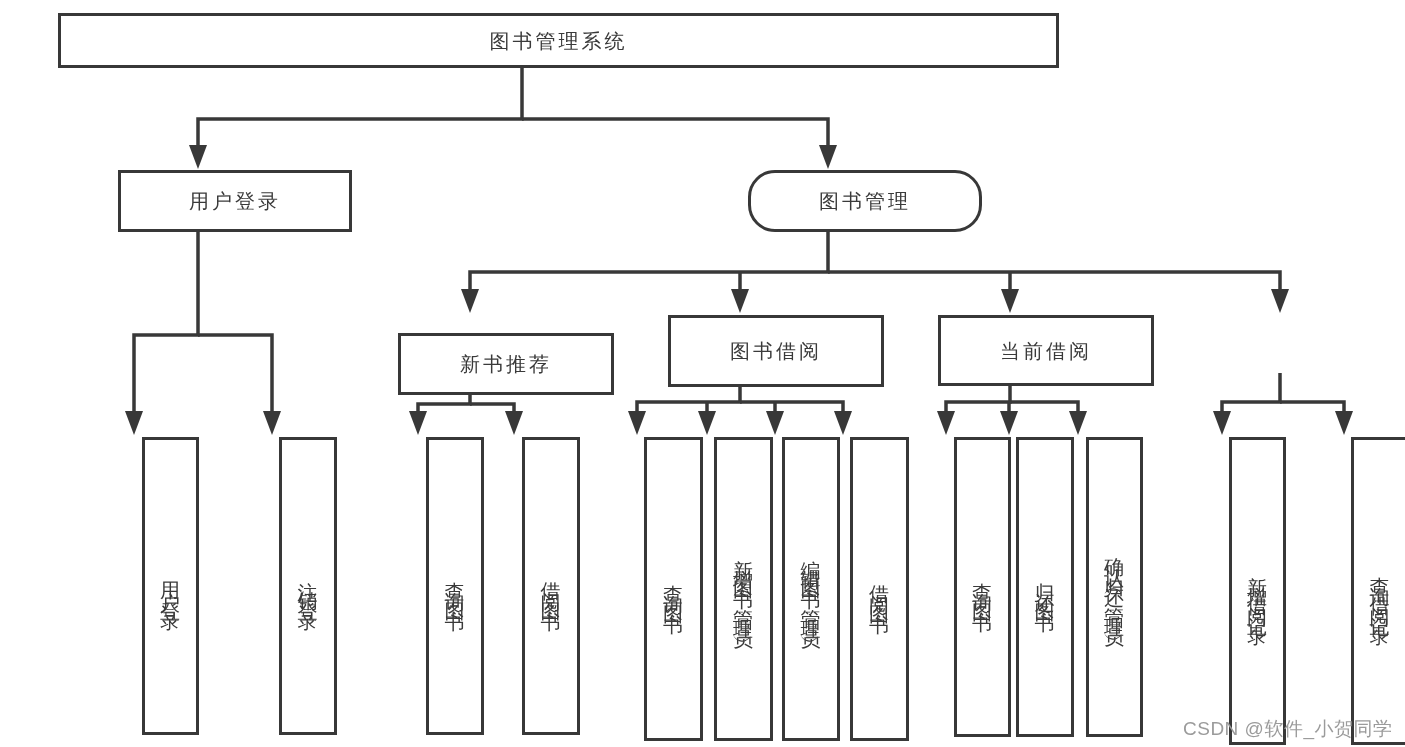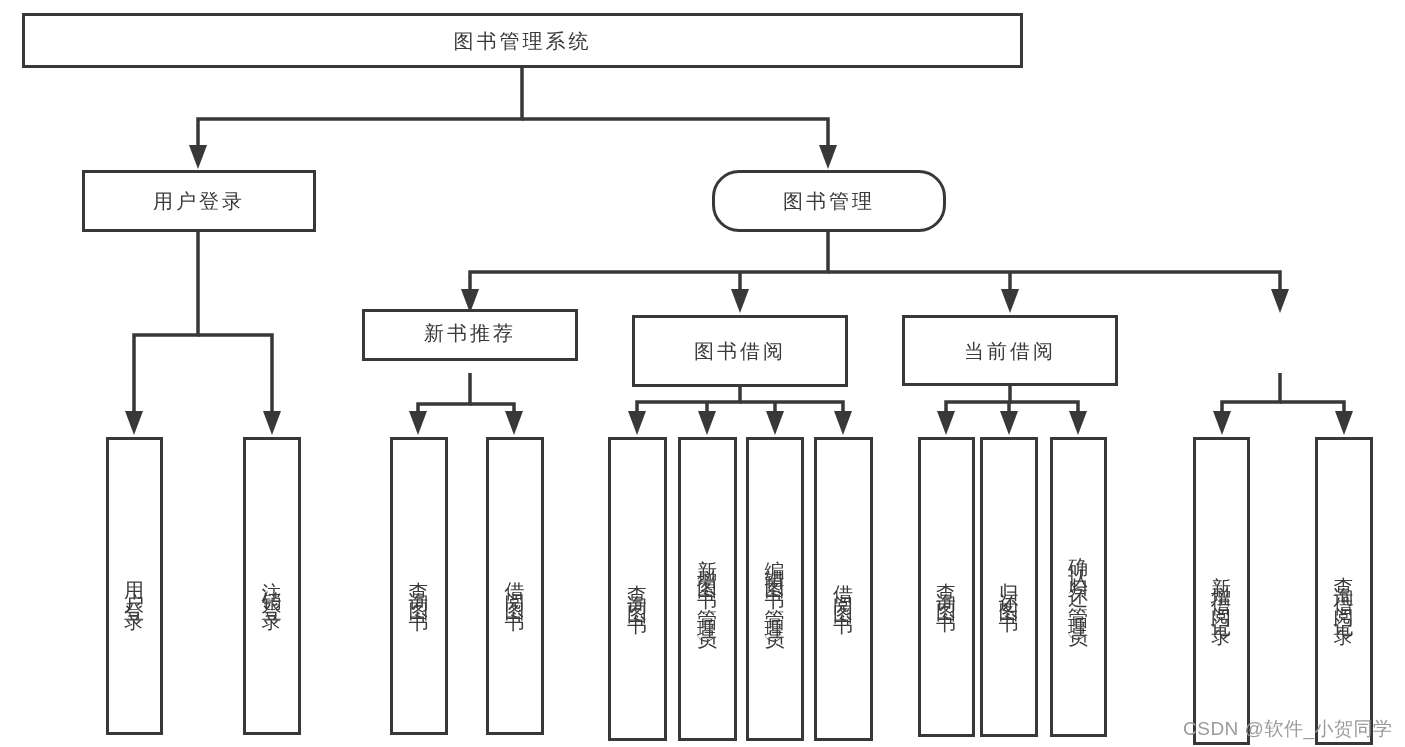--- a/index.html
+++ b/index.html
@@ -22,20 +22,21 @@
     background: #ffffff;
     border: 3px solid #383838;
     display: flex;
     align-items: center;
     justify-content: center;
     color: #3a3a3a;
     font-size: 20px;
     letter-spacing: 3px;
     text-align: center;
     line-height: 1;
+    margin-left: 36px;
   }
   .node.vert {
     writing-mode: vertical-rl;
     text-orientation: mixed;
     letter-spacing: 10px;
     font-size: 20px;
   }
   .node span { display: inline-block; }
   .watermark {
     position: absolute;
@@ -119,21 +120,21 @@
     <span>图书管理系统</span>
   </div>
 
   <div class="node" style="left:82px; top:170px; width:234px; height:62px;">
     <span>用户登录</span>
   </div>
   <div class="node" style="left:712px; top:170px; width:234px; height:62px;border-radius:27px;">
     <span>图书管理</span>
   </div>
 
-  <div class="node" style="left:362px; top:309px; width:216px; height:52px;font-family:Liberation Mono, monospace;">
+  <div class="node" style="left:362px; top:333px; width:216px; height:62px;">
     <span>新书推荐</span>
   </div>
   <div class="node" style="left:632px; top:315px; width:216px; height:72px;">
     <span>图书借阅</span>
   </div>
   <div class="node" style="left:902px; top:315px; width:216px; height:71px;">
     <span>当前借阅</span>
   </div>
 
   <div class="node vert" style="left:106px; top:437px; width:57px; height:298px;">

